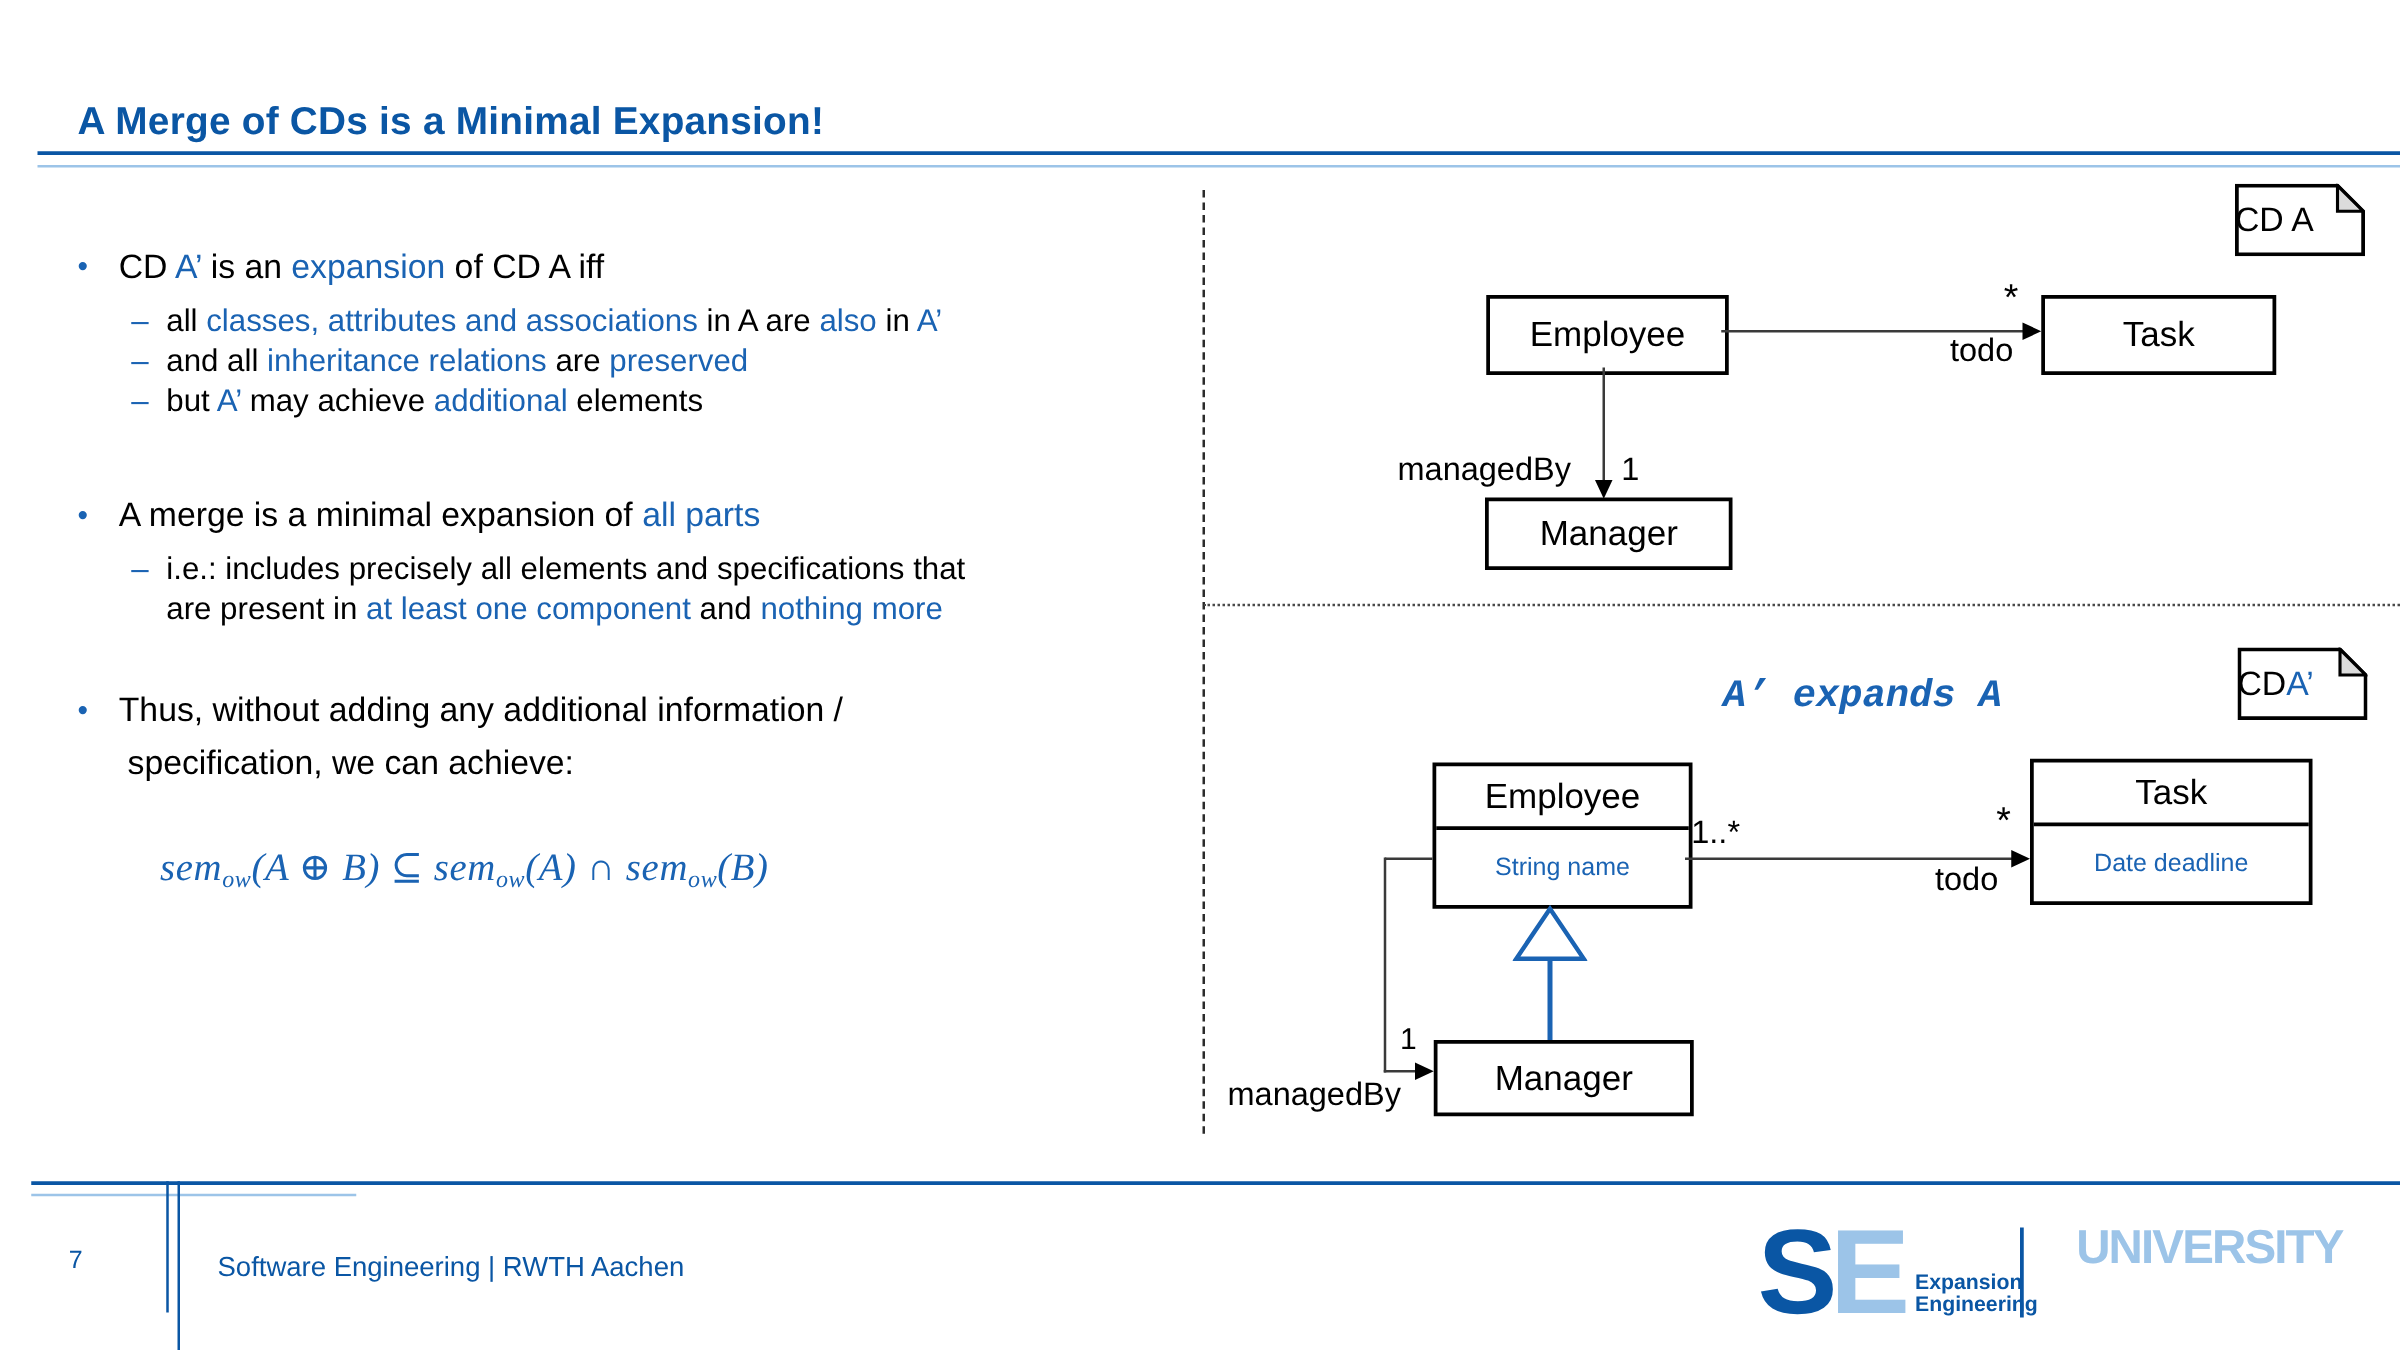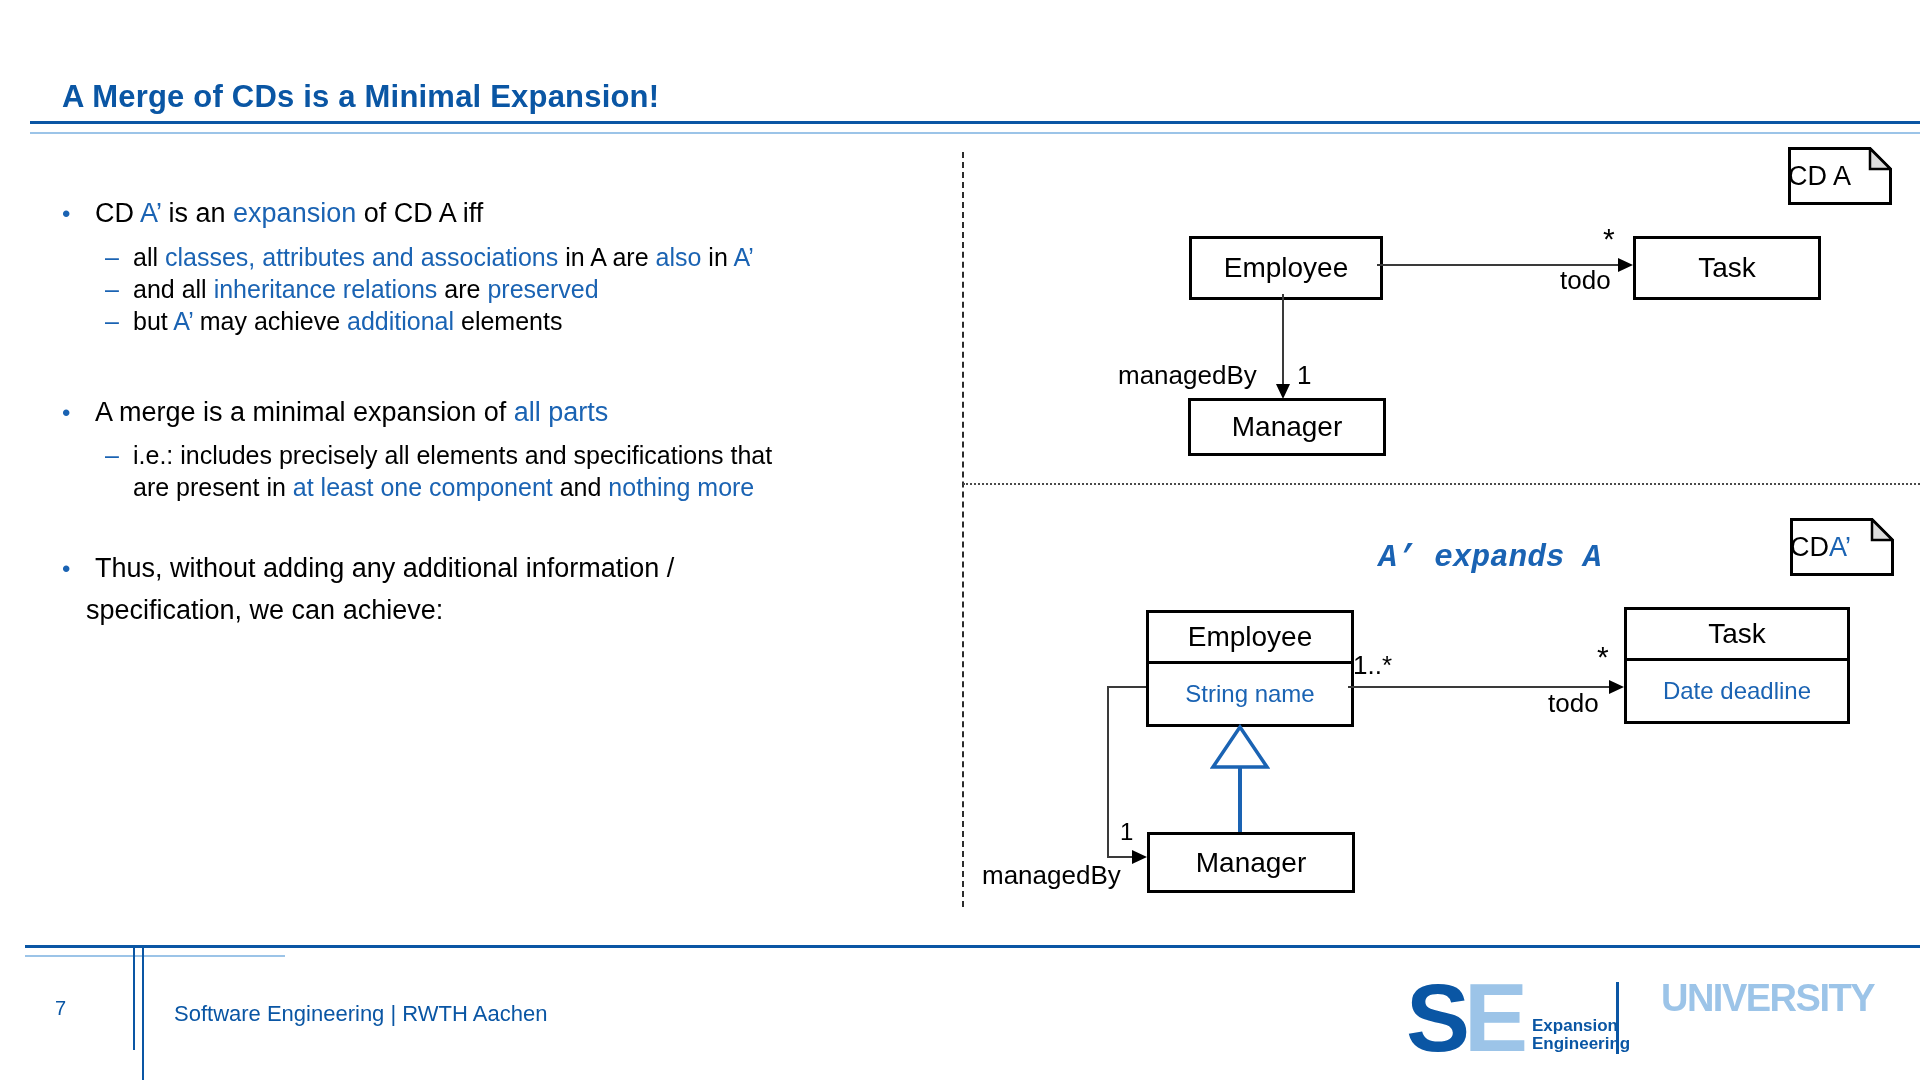--- a/index.html
+++ b/index.html
@@ -20,35 +20,35 @@
   .title{left:62px;top:58px;font-size:31px;font-weight:bold;color:var(--brand);letter-spacing:0.2px;text-align:center;}
   .rule-dark{left:30px;right:0;top:121px;height:3px;background:var(--brand);}
   .rule-light{left:30px;right:0;top:132px;height:2px;background:var(--light);}
   
   .line{display:flex;align-items:flex-start;white-space:nowrap;}
   .line .marker{color:var(--accent);flex:0 0 auto;}
   .main-line{left:62px;font-size:27px;}
   .main-line .marker{width:33px;font-size:24px;padding-top:2px;}
   .sub-line{left:105px;font-size:25px;}
   .sub-line .marker{width:28px;}
-  .cont-main{left:86px;font-size:27px;}
+  .cont-main{left:102px;font-size:27px;}
   .cont-sub{left:133px;font-size:25px;}
   .seg-blue{color:var(--accent);}
   .seg-sub{font-size:0.62em;vertical-align:-0.30em;}
   
   .formula{left:128px;top:676px;font-family:"Liberation Serif","DejaVu Serif",serif;
     font-style:italic;font-size:31px;color:var(--accent);letter-spacing:0.5px;}
   
   .v-dash{left:962px;top:152px;height:755px;width:0;border-left:2px dashed #2b2b2b;}
   .h-dot{left:963px;top:483px;width:957px;height:0;border-top:2px dotted #4a4a4a;}
   
   .uml-box{border:3px solid #000;background:#fff;display:flex;align-items:center;justify-content:center;font-size:28px;}
   .uml-box2{border:3px solid #000;background:#fff;display:flex;flex-direction:column;}
   .uml-head{height:48px;display:flex;align-items:center;justify-content:center;font-size:28px;}
-  .uml-attr{height:60px;display:flex;align-items:center;justify-content:center;font-size:24px;
+  .uml-attr{height:60px;display:flex;align-items:center;justify-content:center;font-size:20px;
     border-top:3px solid #000;color:var(--accent);}
   .hline{background:#3a3a3a;height:2px;}
   .vline{background:#3a3a3a;width:2px;}
   .arrow-right{width:0;height:0;border-top:7px solid transparent;border-bottom:7px solid transparent;border-left:15px solid #000;}
   .arrow-down{width:0;height:0;border-left:7px solid transparent;border-right:7px solid transparent;border-top:15px solid #000;}
   .dlabel{font-size:26px;color:#000;}
   .dstar{font-size:30px;color:#000;}
   .note-label{display:flex;align-items:center;font-size:27px;padding-right:16px;}
   .caption{font-family:Liberation Mono, monospace;font-style:italic;font-weight:bold;
     font-size:31px;color:var(--accent);text-align:center;}
@@ -107,20 +107,21 @@
   </div>
 
   <div class="abs line main-line" style="top:553px">
     <span class="marker">•</span>
     <span><span>Thus, without adding any additional information /</span></span>
   </div>
   <div class="abs line cont-main" style="top:595px">
     <span><span>specification, we can achieve:</span></span>
   </div>
 
+  <div class="abs formula nowrap"><span>sem</span><span class="seg-sub">ow</span><span>(A ⊕ B) ⊆ </span><span>sem</span><span class="seg-sub">ow</span><span>(A) ∩ </span><span>sem</span><span class="seg-sub">ow</span><span>(B)</span></div>
 
   <div class="abs v-dash"></div>
   <div class="abs h-dot"></div>
 
   <div class="abs" style="left:1788px;top:147px;width:104px;height:58px">
     <svg width="104" height="58">
       <polygon points="1.5,1.5 82,1.5 102.5,22 102.5,56.5 1.5,56.5" fill="#fff" stroke="#000" stroke-width="3"></polygon>
       <polygon points="82,1.5 82,22 102.5,22" fill="#dcdcdc" stroke="#000" stroke-width="2.5"></polygon>
     </svg>
     <div class="abs note-label" style="left:0;top:0;width:104px;height:58px">

